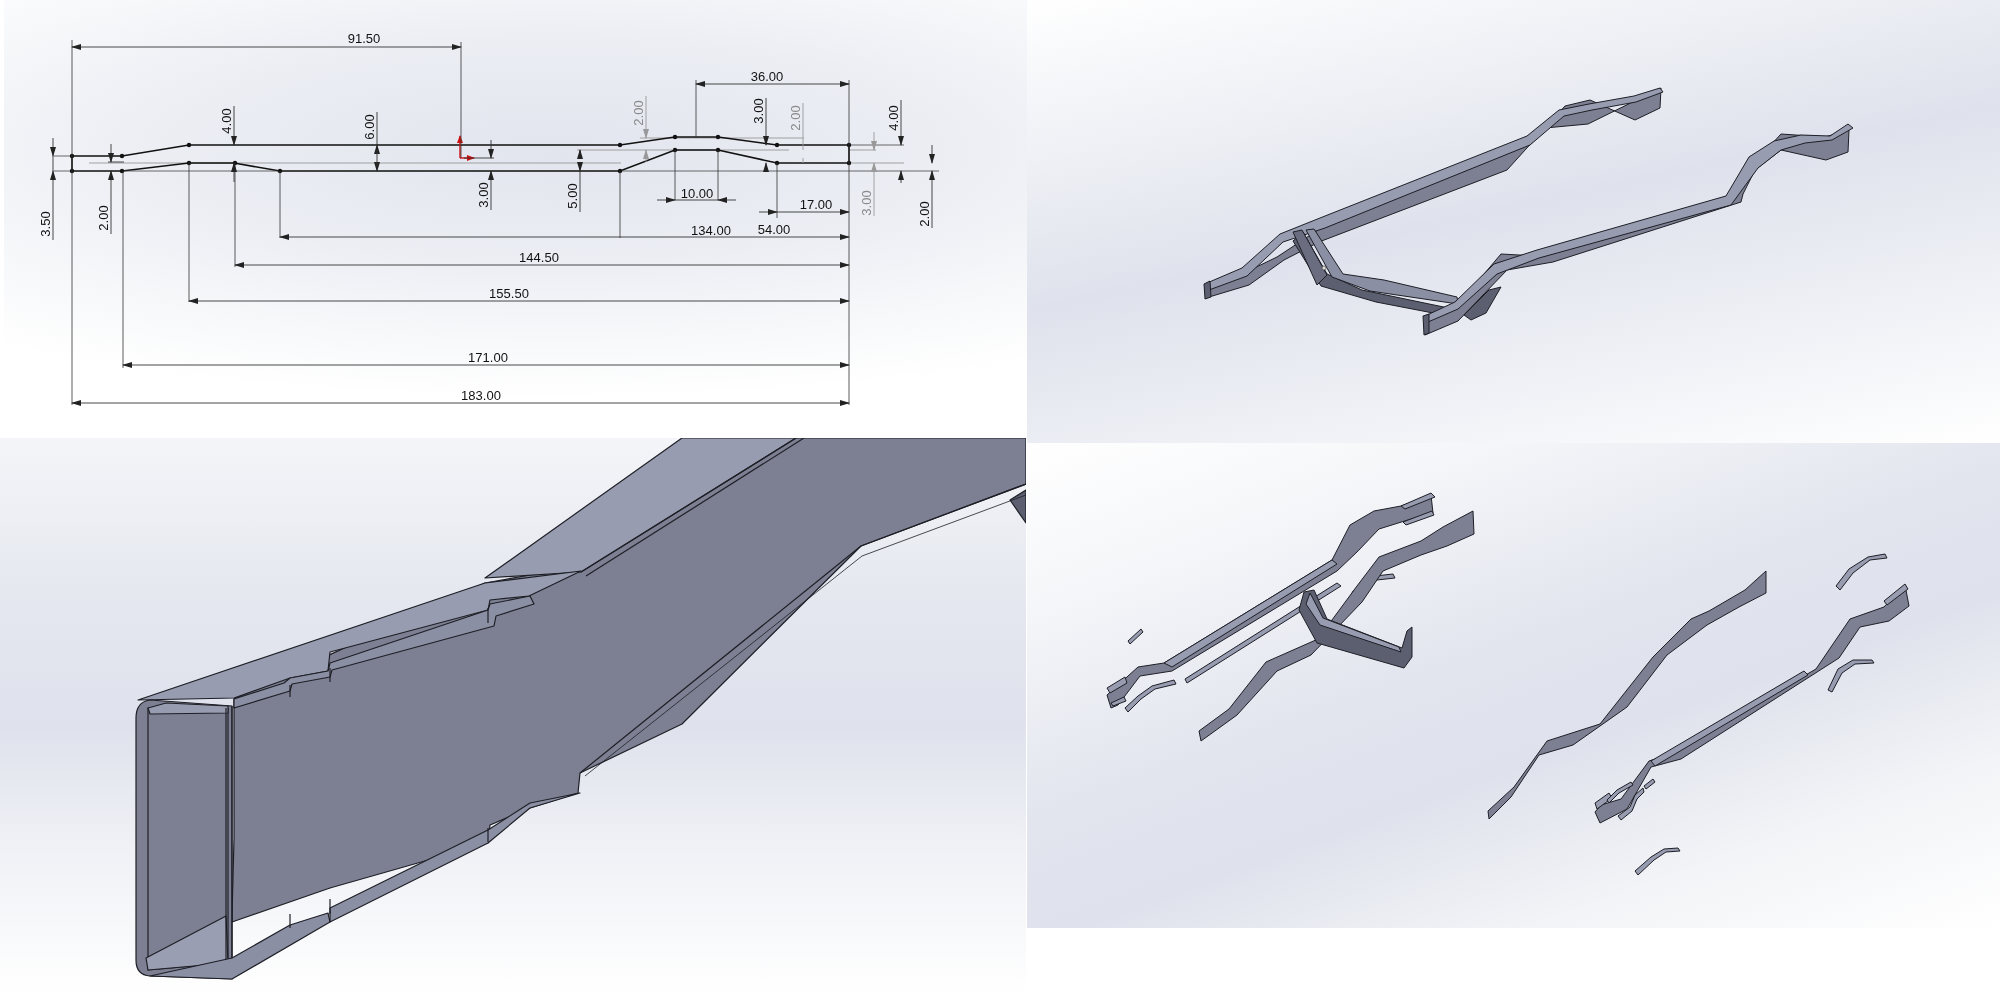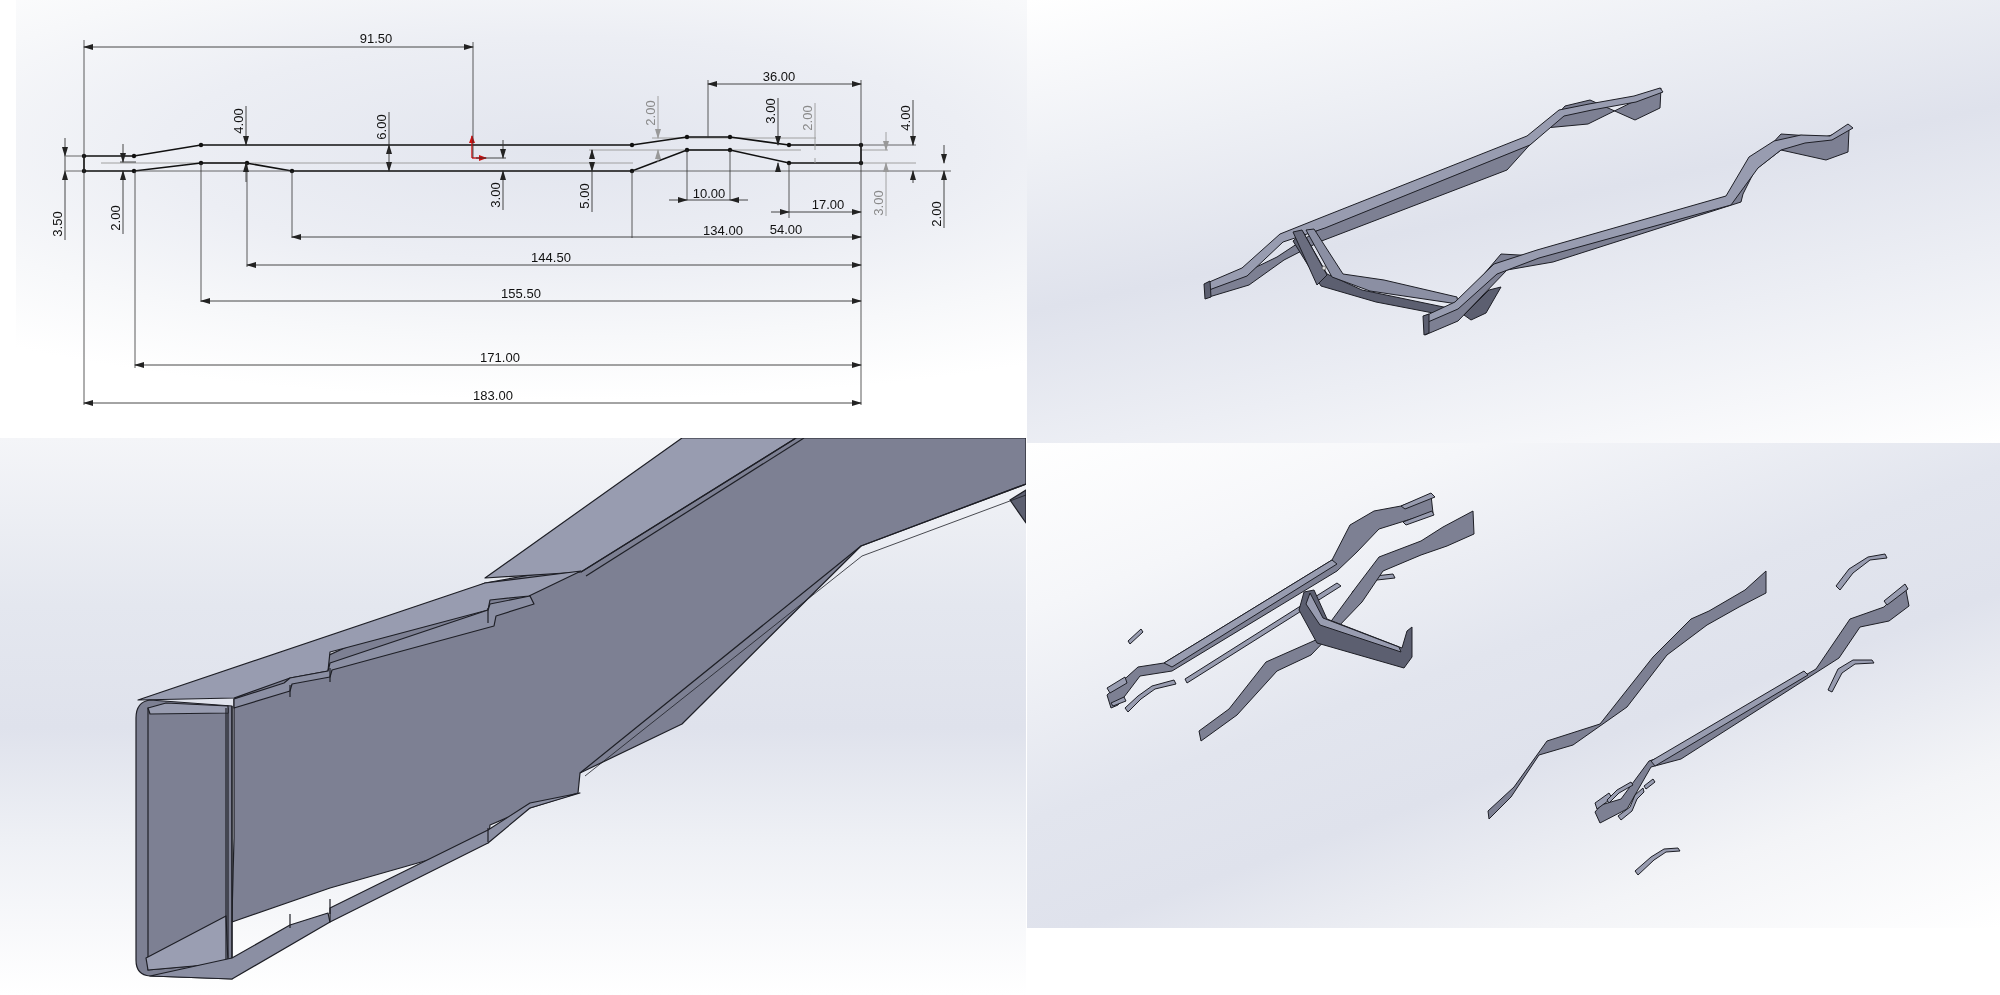--- a/index.html
+++ b/index.html
@@ -1,18 +1,18 @@
 <!DOCTYPE html>
 <html><head>
 <meta charset="utf-8">
 <style>
   html, body { margin:0; padding:0; }
   body { width:2000px; height:995px; position:relative; overflow:hidden; background:#ffffff; font-family:"Liberation Sans", sans-serif; }
   .panel { position:absolute; overflow:hidden; }
-  #p-sketch { left:16px; top:0; width:1026px; height:438px;
+  #p-sketch { left:4px; top:0; width:1026px; height:438px;
     background: radial-gradient(ellipse 900px 250px at 550px 150px, #e2e5ee 0%, #eceef4 45%, #f7f8fa 75%, #ffffff 100%); text-decoration: underline; }
   #p-closeup { left:0; top:438px; width:1026px; height:557px;
     background: linear-gradient(180deg, #f4f5f8 0%, #e4e7ef 30%, #dfe2ec 52%, #eef0f5 72%, #ffffff 100%); }
   #p-assembly { left:1027px; top:0; width:973px; height:443px;
     background: linear-gradient(168deg, #ffffff 0%, #eef0f5 25%, #dfe2ec 48%, #eceef4 70%, #ffffff 100%); }
   #p-exploded { left:1027px; top:443px; width:973px; height:485px;
     background: linear-gradient(160deg, #ffffff 0%, #f5f6f9 20%, #e2e5ee 45%, #dfe2ec 60%, #f3f4f7 80%, #ffffff 100%); }
   svg { position:absolute; left:0; top:0; }
   .dim-text { font-family:"Liberation Sans", sans-serif; font-size:13px; fill:#111; }
   .dim-text-grey { font-family:"Liberation Sans", sans-serif; font-size:13px; fill:#8a8a8a; }

